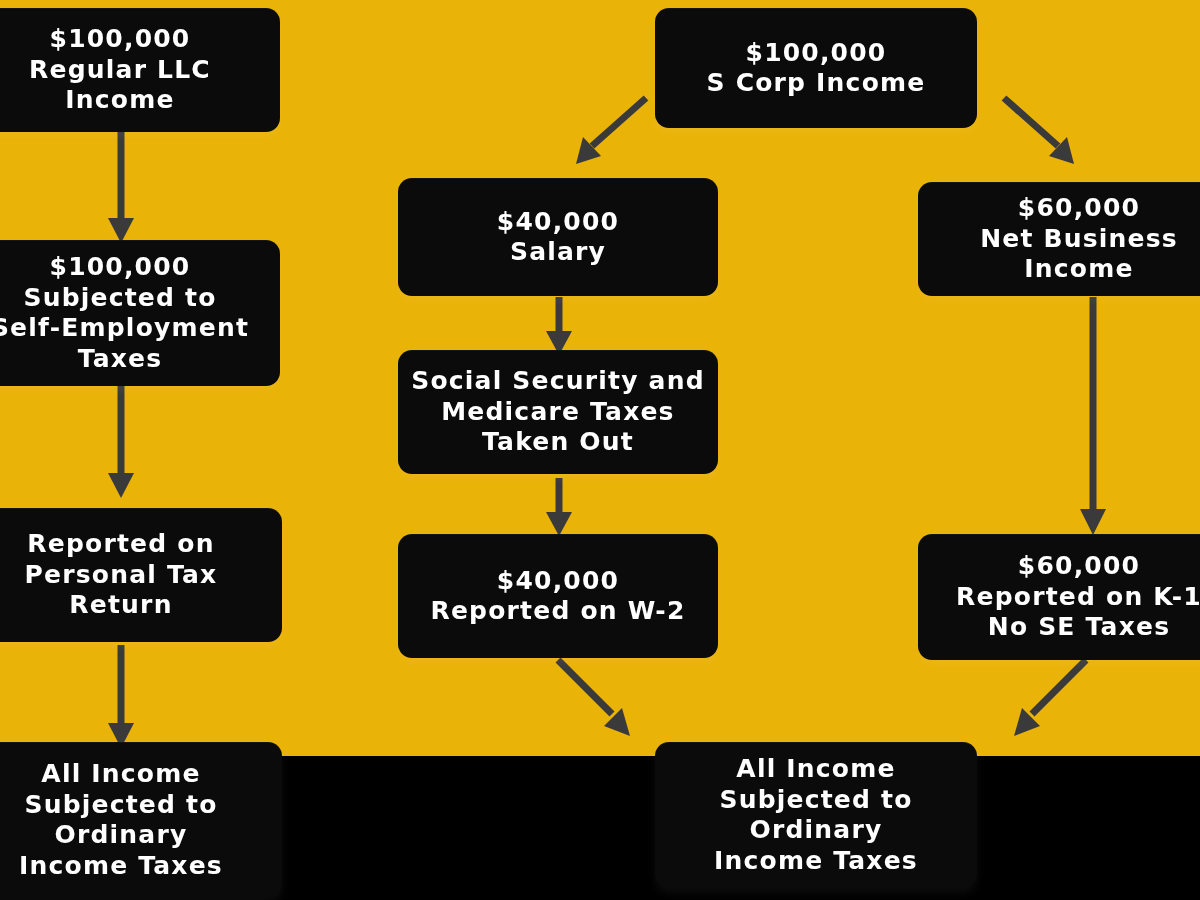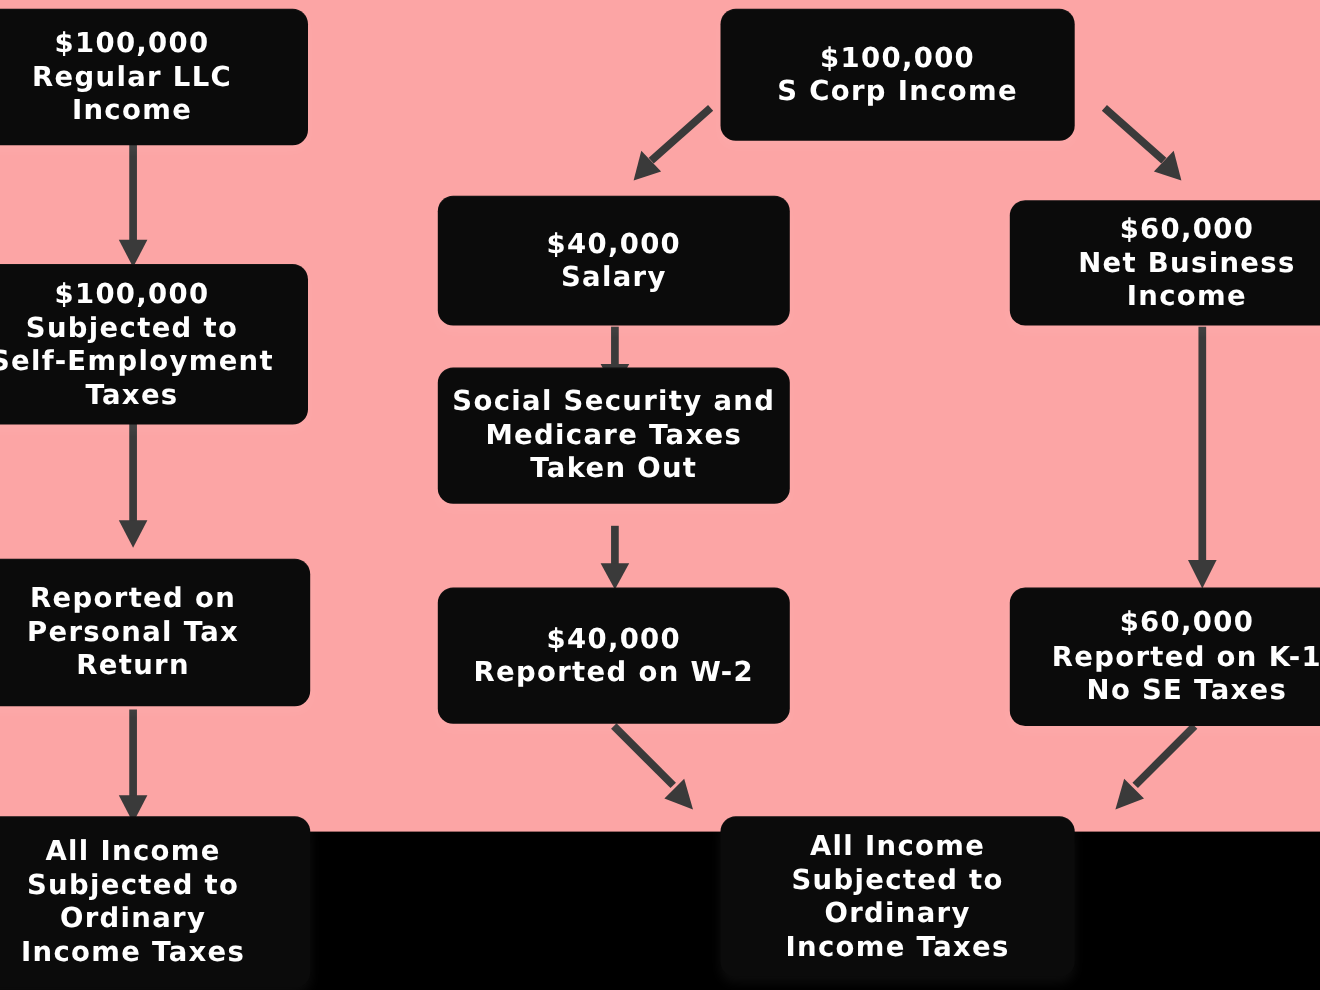--- a/index.html
+++ b/index.html
@@ -11,21 +11,21 @@
     width: 1200px;
     height: 900px;
     overflow: hidden;
     font-family: "DejaVu Sans", sans-serif;
     color: #ffffff;
   }
   #canvas {
     position: relative;
     width: 1200px;
     height: 756px;
-    background: #fca5a5;
+    background: #eab308;
   }
   .node {
     position: absolute;
     background: #0b0b0b;
     border-radius: 14px;
     box-shadow: 0 5px 10px rgba(255,255,255,0.05),
                 inset 0 1px 0 rgba(255,255,255,0.04);
     display: flex;
     align-items: center;
     justify-content: center;
@@ -151,21 +151,21 @@
   <div class="node" style="left:655px; top:8px; width:322px; height:120px;">
     <span class="label">$100,000
 S Corp Income</span>
   </div>
 
   <div class="node" style="left:398px; top:178px; width:320px; height:118px;">
     <span class="label">$40,000
 Salary</span>
   </div>
 
-  <div class="node" style="left:398px; top:334px; width:320px; height:124px;">
+  <div class="node" style="left:398px; top:350px; width:320px; height:124px;">
     <span class="label">Social Security and
 Medicare Taxes
 Taken Out</span>
   </div>
 
   <div class="node" style="left:398px; top:534px; width:320px; height:124px;">
     <span class="label">$40,000
 Reported on W-2</span>
   </div>
 

